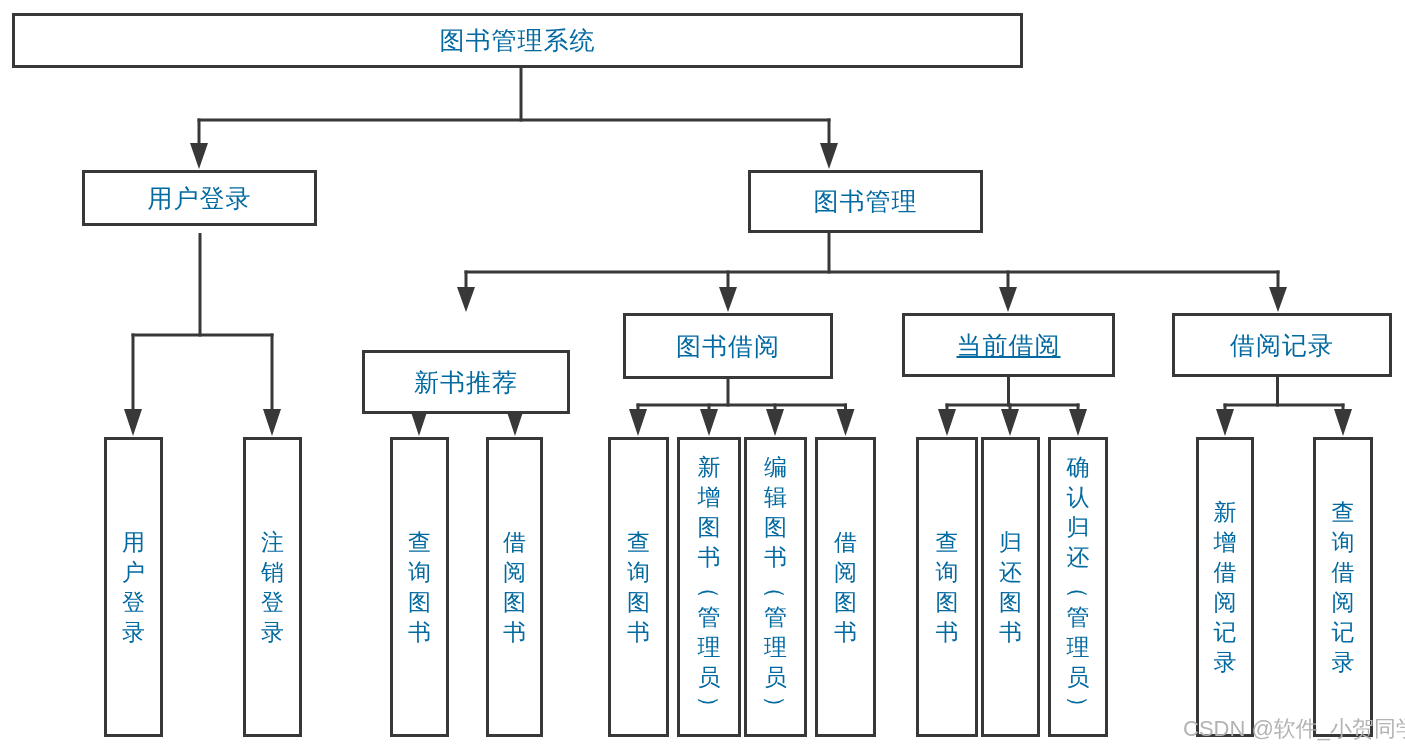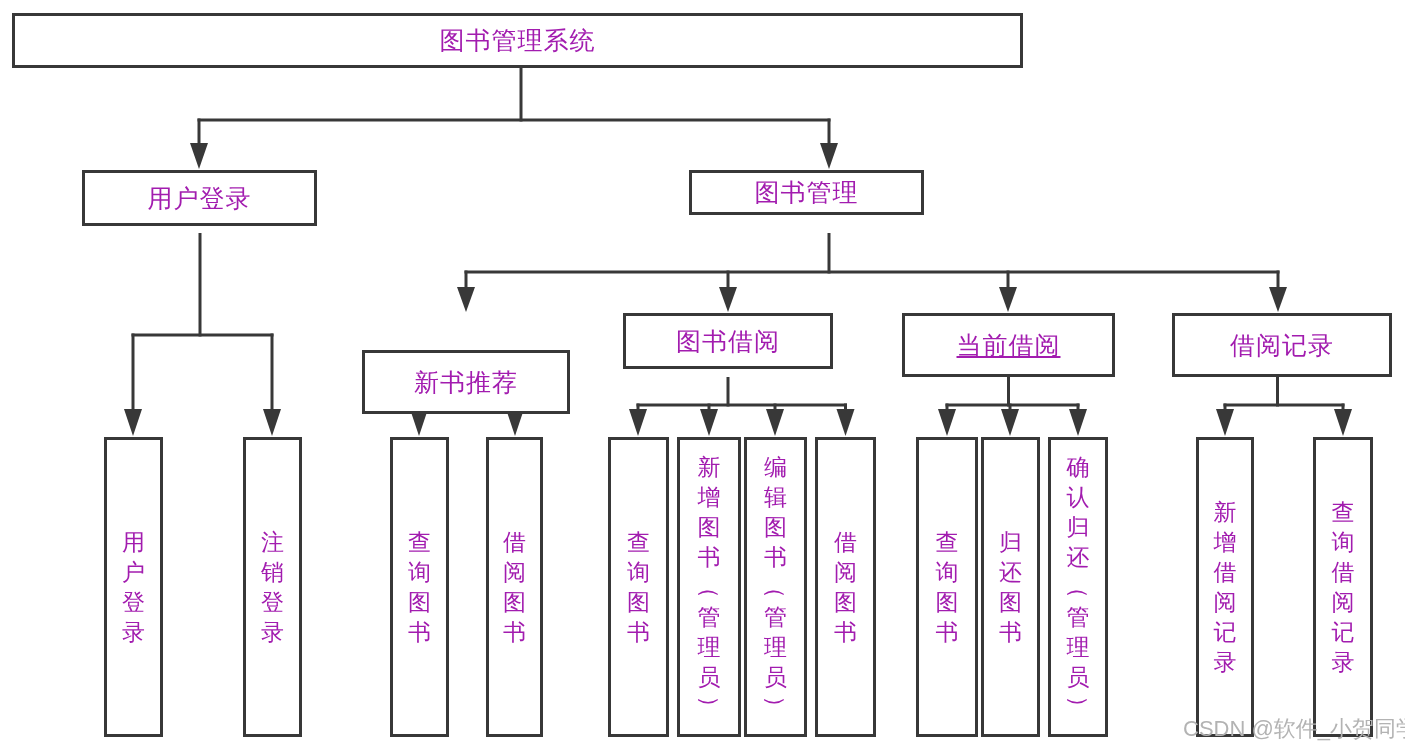--- a/index.html
+++ b/index.html
@@ -16,21 +16,21 @@
   }
   .connectors {
     position: absolute; left: 0; top: 0;
     width: 1405px; height: 747px;
   }
   .box {
     position: absolute;
     box-sizing: border-box;
     border: 3px solid #383838;
     background: #ffffff;
-    color: #a21caf;
+    color: #0369a1;
     display: flex;
     align-items: center;
     justify-content: center;
     z-index: 2;
   }
   .box.h {
     font-size: 25px;
     letter-spacing: 1px;
     white-space: nowrap;
   }
@@ -118,24 +118,24 @@
       <line x1="1225" y1="403.5" x2="1225" y2="414"></line>
       <polygon points="1216,409 1234,409 1225,436" stroke="none"></polygon>
       <line x1="1343" y1="403.5" x2="1343" y2="414"></line>
       <polygon points="1334,409 1352,409 1343,436" stroke="none"></polygon>
     </g>
   </svg>
 
   <div class="box h" style="left:12px; top:13px; width:1011px; height:55px;">图书管理系统</div>
 
   <div class="box h" style="left:82px; top:170px; width:235px; height:56px;">用户登录</div>
-  <div class="box h" style="left:689px; top:170px; width:235px; height:45px;">图书管理</div>
+  <div class="box h" style="left:748px; top:170px; width:235px; height:63px;">图书管理</div>
 
   <div class="box h" style="left:362px; top:313px; width:208px; height:64px;margin-top:37px;">新书推荐</div>
-  <div class="box h" style="left:623px; top:313px; width:210px; height:56px;">图书借阅</div>
+  <div class="box h" style="left:623px; top:313px; width:210px; height:66px;">图书借阅</div>
   <div class="box h" style="left:902px; top:313px; width:213px; height:64px;text-decoration:underline;">当前借阅</div>
   <div class="box h" style="left:1172px; top:313px; width:220px; height:64px;">借阅记录</div>
 
   <div class="box v" style="left:104px; top:437px; width:59px; height:300px;">
       <div class="vchar">用</div>
       <div class="vchar">户</div>
       <div class="vchar">登</div>
       <div class="vchar">录</div>
     </div>
   <div class="box v" style="left:243px; top:437px; width:59px; height:300px;">

